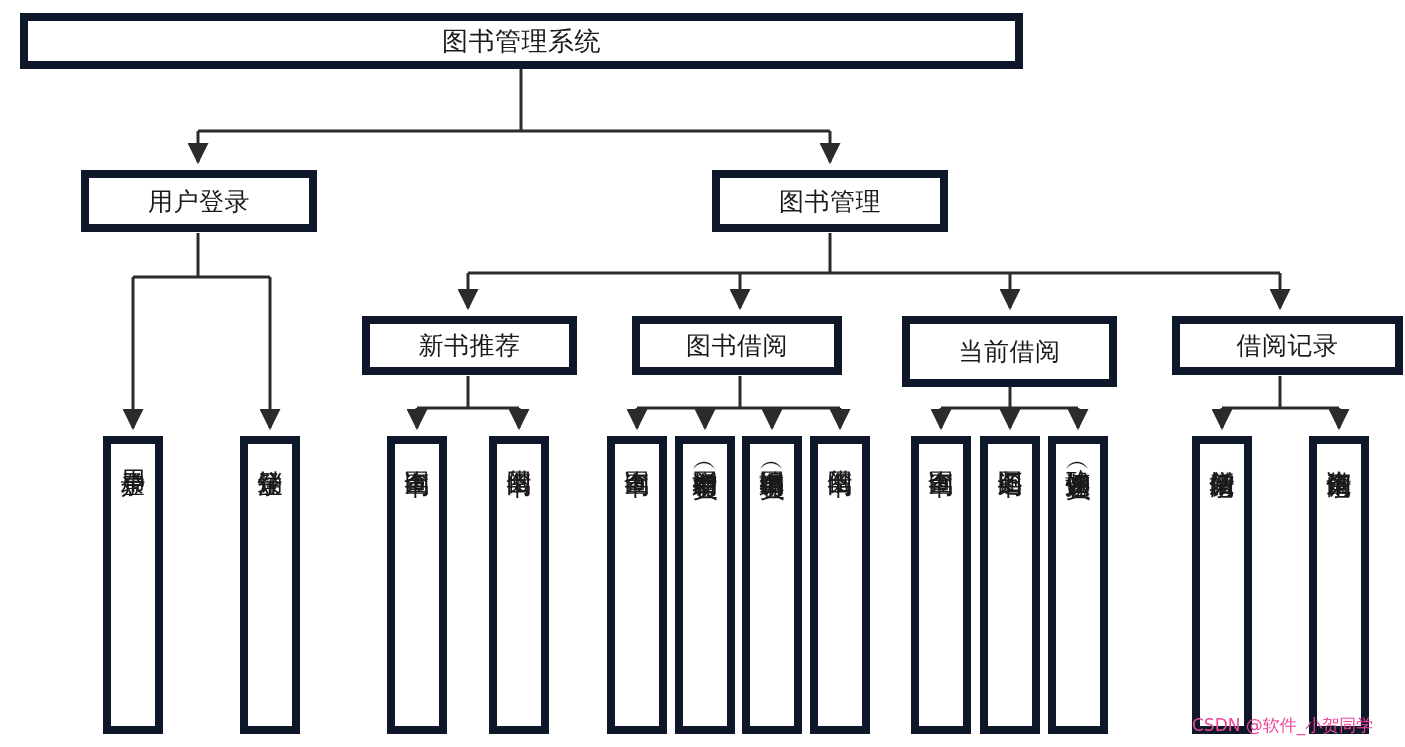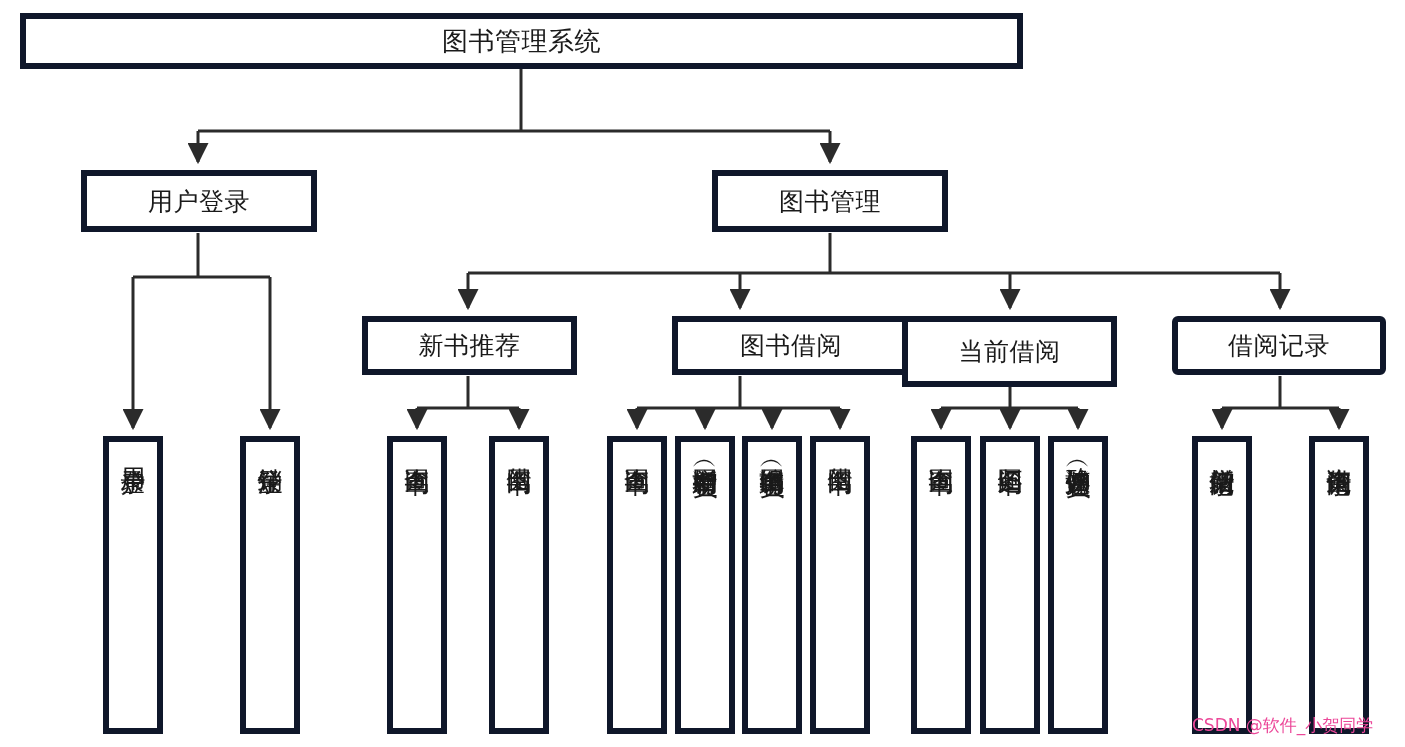--- a/index.html
+++ b/index.html
@@ -23,21 +23,21 @@
     left: 0;
     top: 0;
     width: 1405px;
     height: 747px;
     pointer-events: none;
   }
   .node {
     position: absolute;
     box-sizing: border-box;
     background: #ffffff;
-    border: 6px solid #0f172a;
+    border: 8px solid #0f172a;
     display: flex;
     align-items: center;
     justify-content: center;
     z-index: 2;
   }
   .node-label {
     color: #1a1a1a;
     line-height: 1.08;
     white-space: pre;
     text-align: center;
@@ -138,27 +138,27 @@
   <div class="node h" style="left:81px; top:170px; width:236px; height:62px;">
     <span class="node-label">用户登录</span>
   </div>
   <div class="node h" style="left:712px; top:170px; width:236px; height:62px;">
     <span class="node-label">图书管理</span>
   </div>
 
   <div class="node h" style="left:362px; top:316px; width:215px; height:59px;">
     <span class="node-label">新书推荐</span>
   </div>
-  <div class="node h" style="left:632px; top:316px; width:238px; height:59px;margin-left:40px;">
+  <div class="node h" style="left:632px; top:316px; width:210px; height:59px;">
     <span class="node-label">图书借阅</span>
   </div>
   <div class="node h" style="left:902px; top:316px; width:215px; height:71px;">
     <span class="node-label">当前借阅</span>
   </div>
-  <div class="node h" style="left:1172px; top:316px; width:214px; height:59px;border-radius:6px;">
+  <div class="node h" style="left:1172px; top:316px; width:231px; height:59px;">
     <span class="node-label">借阅记录</span>
   </div>
 
   <div class="node v" style="left:103px; top:436px; width:60px; height:298px;">
     <span class="node-label">用户登录</span>
   </div>
   <div class="node v" style="left:240px; top:436px; width:60px; height:298px;">
     <span class="node-label">注销登录</span>
   </div>
 

